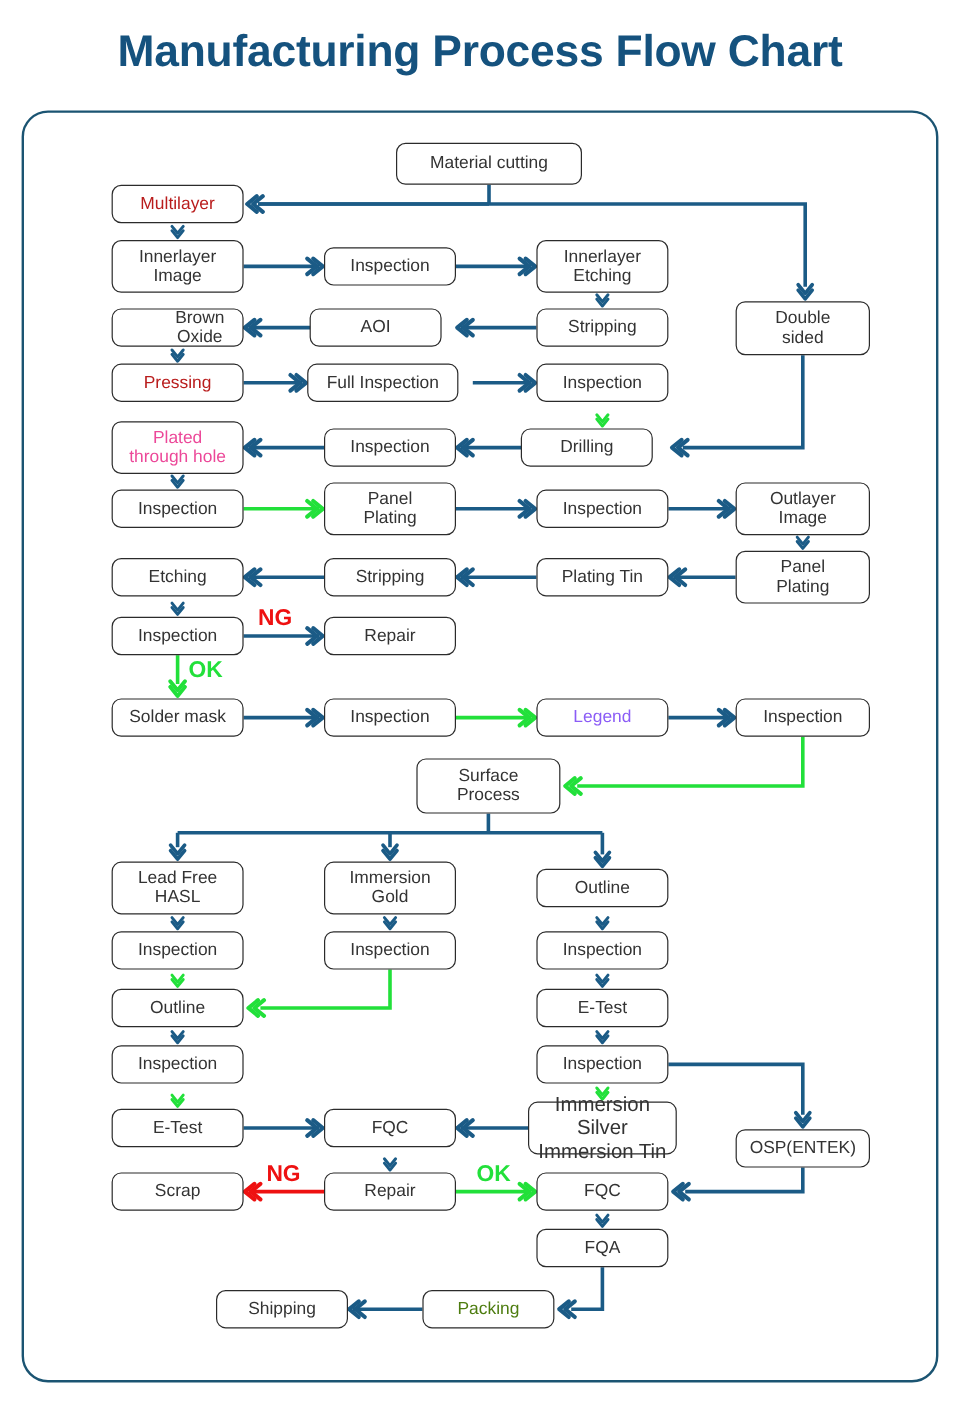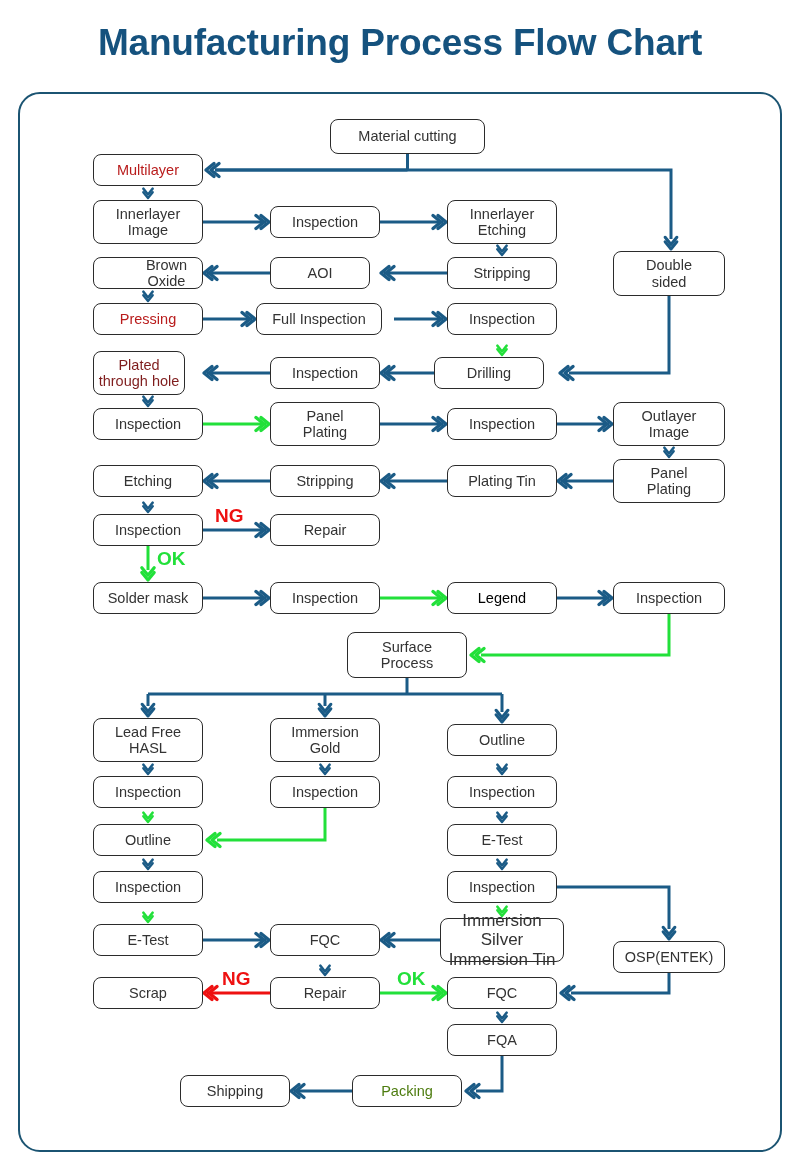--- a/index.html
+++ b/index.html
@@ -293,47 +293,47 @@
   </svg>
 <div id="nodes">
     <div class="node" style="left: 330px; top: 119px; width: 155px; height: 35px; border-color: rgb(43, 43, 43); color: rgb(51, 51, 51);">Material cutting</div>
     <div class="node" style="left: 93px; top: 154px; width: 110px; height: 32px; border-color: rgb(43, 43, 43); color: #b91c1c;">Multilayer</div>
     <div class="node" style="left: 93px; top: 200px; width: 110px; height: 44px; border-color: rgb(43, 43, 43); color: rgb(51, 51, 51);">Innerlayer
 Image</div>
     <div class="node" style="left: 270px; top: 206px; width: 110px; height: 32px; border-color: rgb(43, 43, 43); color: rgb(51, 51, 51);">Inspection</div>
     <div class="node" style="left: 447px; top: 200px; width: 110px; height: 44px; border-color: rgb(43, 43, 43); color: rgb(51, 51, 51);">Innerlayer
 Etching</div>
     <div class="node" style="left: 93px; top: 257px; width: 110px; height: 32px; border-color: rgb(43, 43, 43); color: rgb(51, 51, 51); padding-left: 40px;">Brown Oxide</div>
-    <div class="node" style="left: 270px; top: 257px; width: 100px; height: 32px; border-color: rgb(43, 43, 43); color: rgb(51, 51, 51);">AOI</div>
+    <div class="node" style="left: 258px; top: 257px; width: 110px; height: 32px; border-color: rgb(43, 43, 43); color: rgb(51, 51, 51);">AOI</div>
     <div class="node" style="left: 447px; top: 257px; width: 110px; height: 32px; border-color: rgb(43, 43, 43); color: rgb(51, 51, 51);">Stripping</div>
     <div class="node" style="left: 613px; top: 251px; width: 112px; height: 45px; border-color: rgb(43, 43, 43); color: rgb(51, 51, 51);">Double
 sided</div>
     <div class="node" style="left: 93px; top: 303px; width: 110px; height: 32px; border-color: rgb(43, 43, 43); color: #b91c1c;">Pressing</div>
     <div class="node" style="left: 256px; top: 303px; width: 126px; height: 32px; border-color: rgb(43, 43, 43); color: rgb(51, 51, 51);">Full Inspection</div>
     <div class="node" style="left: 447px; top: 303px; width: 110px; height: 32px; border-color: rgb(43, 43, 43); color: rgb(51, 51, 51);">Inspection</div>
-    <div class="node" style="left: 93px; top: 351px; width: 92px; height: 44px; border-color: rgb(43, 43, 43); color: #7f1d1d;">Plated
+    <div class="node" style="left: 93px; top: 351px; width: 110px; height: 44px; border-color: rgb(43, 43, 43); color: #ec4899;">Plated
 through hole</div>
     <div class="node" style="left: 270px; top: 357px; width: 110px; height: 32px; border-color: rgb(43, 43, 43); color: rgb(51, 51, 51);">Inspection</div>
     <div class="node" style="left: 434px; top: 357px; width: 110px; height: 32px; border-color: rgb(43, 43, 43); color: rgb(51, 51, 51);">Drilling</div>
     <div class="node" style="left: 93px; top: 408px; width: 110px; height: 32px; border-color: rgb(43, 43, 43); color: rgb(51, 51, 51);">Inspection</div>
     <div class="node" style="left: 270px; top: 402px; width: 110px; height: 44px; border-color: rgb(43, 43, 43); color: rgb(51, 51, 51);">Panel
 Plating</div>
     <div class="node" style="left: 447px; top: 408px; width: 110px; height: 32px; border-color: rgb(43, 43, 43); color: rgb(51, 51, 51);">Inspection</div>
     <div class="node" style="left: 613px; top: 402px; width: 112px; height: 44px; border-color: rgb(43, 43, 43); color: rgb(51, 51, 51);">Outlayer
 Image</div>
     <div class="node" style="left: 93px; top: 465px; width: 110px; height: 32px; border-color: rgb(43, 43, 43); color: rgb(51, 51, 51);">Etching</div>
     <div class="node" style="left: 270px; top: 465px; width: 110px; height: 32px; border-color: rgb(43, 43, 43); color: rgb(51, 51, 51);">Stripping</div>
     <div class="node" style="left: 447px; top: 465px; width: 110px; height: 32px; border-color: rgb(43, 43, 43); color: rgb(51, 51, 51);">Plating Tin</div>
     <div class="node" style="left: 613px; top: 459px; width: 112px; height: 44px; border-color: rgb(43, 43, 43); color: rgb(51, 51, 51);">Panel
 Plating</div>
     <div class="node" style="left: 93px; top: 514px; width: 110px; height: 32px; border-color: rgb(43, 43, 43); color: rgb(51, 51, 51);">Inspection</div>
     <div class="node" style="left: 270px; top: 514px; width: 110px; height: 32px; border-color: rgb(43, 43, 43); color: rgb(51, 51, 51);">Repair</div>
     <div class="node" style="left: 93px; top: 582px; width: 110px; height: 32px; border-color: rgb(43, 43, 43); color: rgb(51, 51, 51);">Solder mask</div>
     <div class="node" style="left: 270px; top: 582px; width: 110px; height: 32px; border-color: rgb(43, 43, 43); color: rgb(51, 51, 51);">Inspection</div>
-    <div class="node" style="left: 447px; top: 582px; width: 110px; height: 32px; border-color: rgb(43, 43, 43); color: #000000;">Legend</div>
+    <div class="node" style="left: 447px; top: 582px; width: 110px; height: 32px; border-color: rgb(43, 43, 43); color: #8b5cf6;">Legend</div>
     <div class="node" style="left: 613px; top: 582px; width: 112px; height: 32px; border-color: rgb(43, 43, 43); color: rgb(51, 51, 51);">Inspection</div>
     <div class="node" style="left: 347px; top: 632px; width: 120px; height: 46px; border-color: rgb(43, 43, 43); color: rgb(51, 51, 51);">Surface
 Process</div>
     <div class="node" style="left: 93px; top: 718px; width: 110px; height: 44px; border-color: rgb(43, 43, 43); color: rgb(51, 51, 51);">Lead Free
 HASL</div>
     <div class="node" style="left: 270px; top: 718px; width: 110px; height: 44px; border-color: rgb(43, 43, 43); color: rgb(51, 51, 51);">Immersion
 Gold</div>
     <div class="node" style="left: 447px; top: 724px; width: 110px; height: 32px; border-color: rgb(43, 43, 43); color: rgb(51, 51, 51);">Outline</div>
     <div class="node" style="left: 93px; top: 776px; width: 110px; height: 32px; border-color: rgb(43, 43, 43); color: rgb(51, 51, 51);">Inspection</div>
     <div class="node" style="left: 270px; top: 776px; width: 110px; height: 32px; border-color: rgb(43, 43, 43); color: rgb(51, 51, 51);">Inspection</div>

